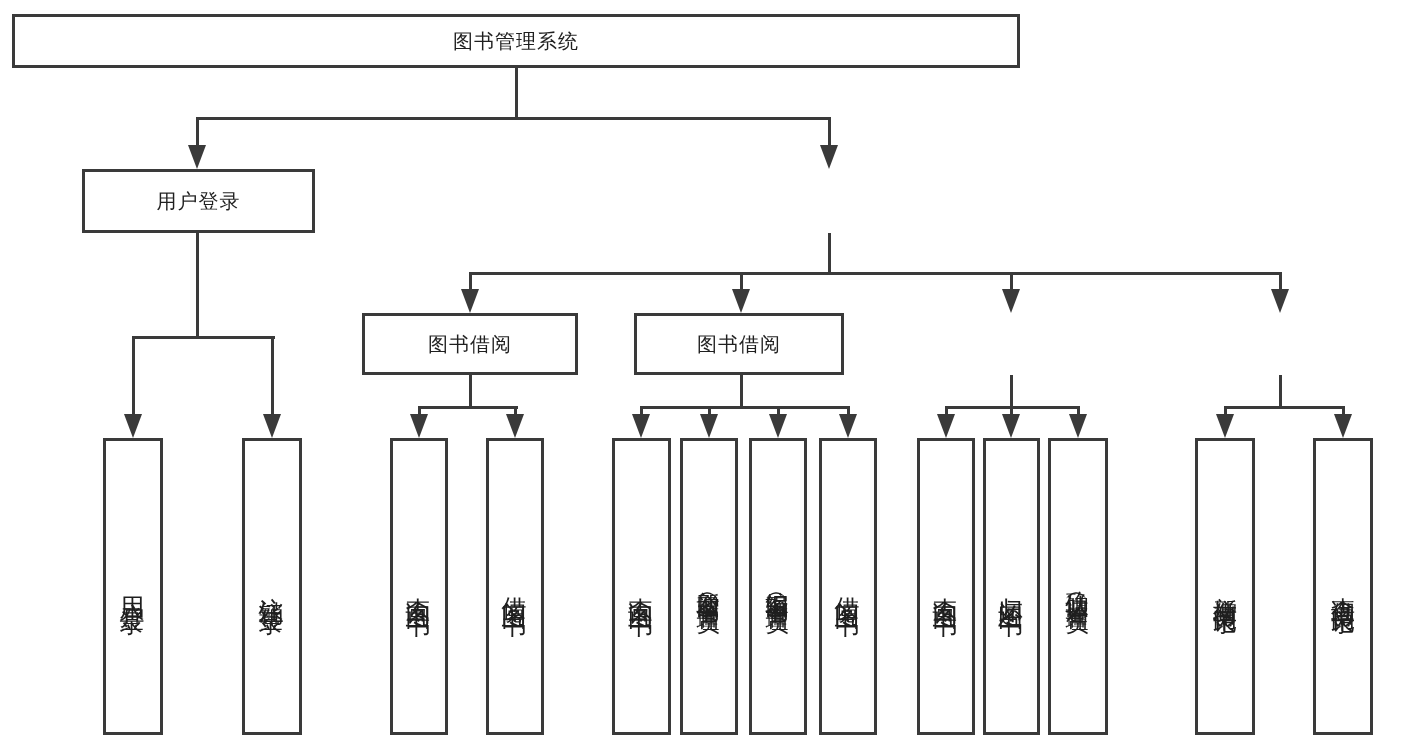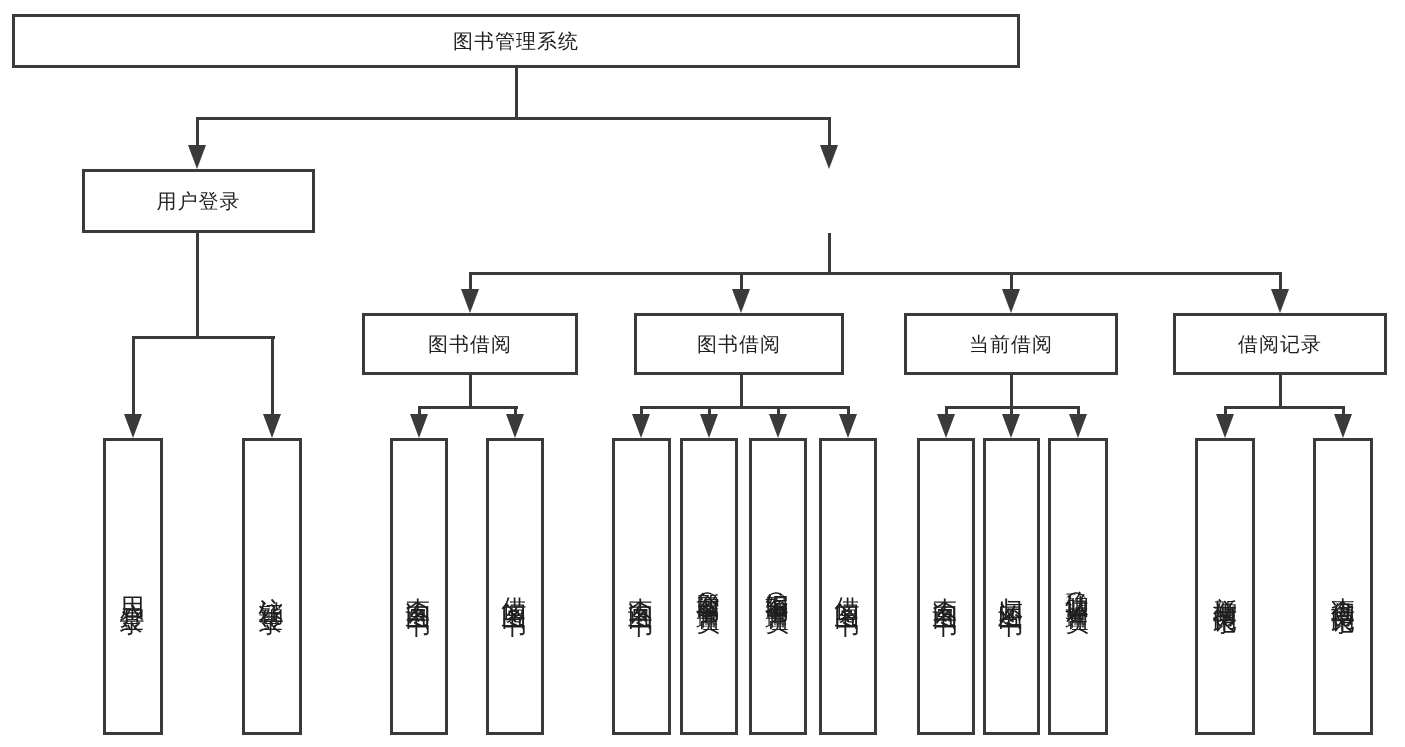--- a/index.html
+++ b/index.html
@@ -94,26 +94,20 @@
   <div class="arr" style="left:1002px;   top:289px;"></div>
   <div class="vline" style="left:1278.5px; top:274px; height:20px;"></div>
   <div class="arr" style="left:1271px;   top:289px;"></div>
 
   <div class="box" style="left:362px; top:313px; width:216px; height:62px;">
     <span>图书借阅</span>
   </div>
   <div class="box" style="left:634px; top:313px; width:210px; height:62px;">
     <span>图书借阅</span>
   </div>
-  <div class="box" style="left:904px; top:313px; width:214px; height:62px;">
-    <span>当前借阅</span>
-  </div>
-  <div class="box" style="left:1173px; top:313px; width:214px; height:62px;">
-    <span>借阅记录</span>
-  </div>
 
   <div class="vline" style="left:468.5px; top:375px; height:33px;"></div>
   <div class="hline" style="left:417.5px; top:406px; width:100px;"></div>
   <div class="vline" style="left:417.5px; top:408px; height:10px;"></div>
   <div class="arr" style="left:410px;   top:414px;"></div>
   <div class="vline" style="left:513.5px; top:408px; height:10px;"></div>
   <div class="arr" style="left:506px;   top:414px;"></div>
 
   <div class="vline" style="left:739.5px; top:375px; height:33px;"></div>
   <div class="hline" style="left:639.5px; top:406px; width:210px;"></div>

